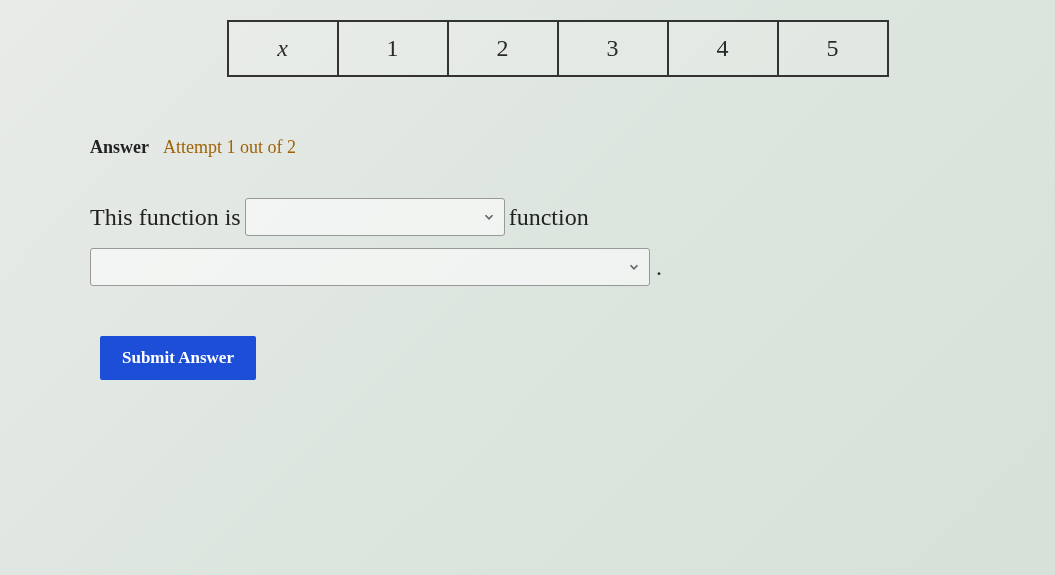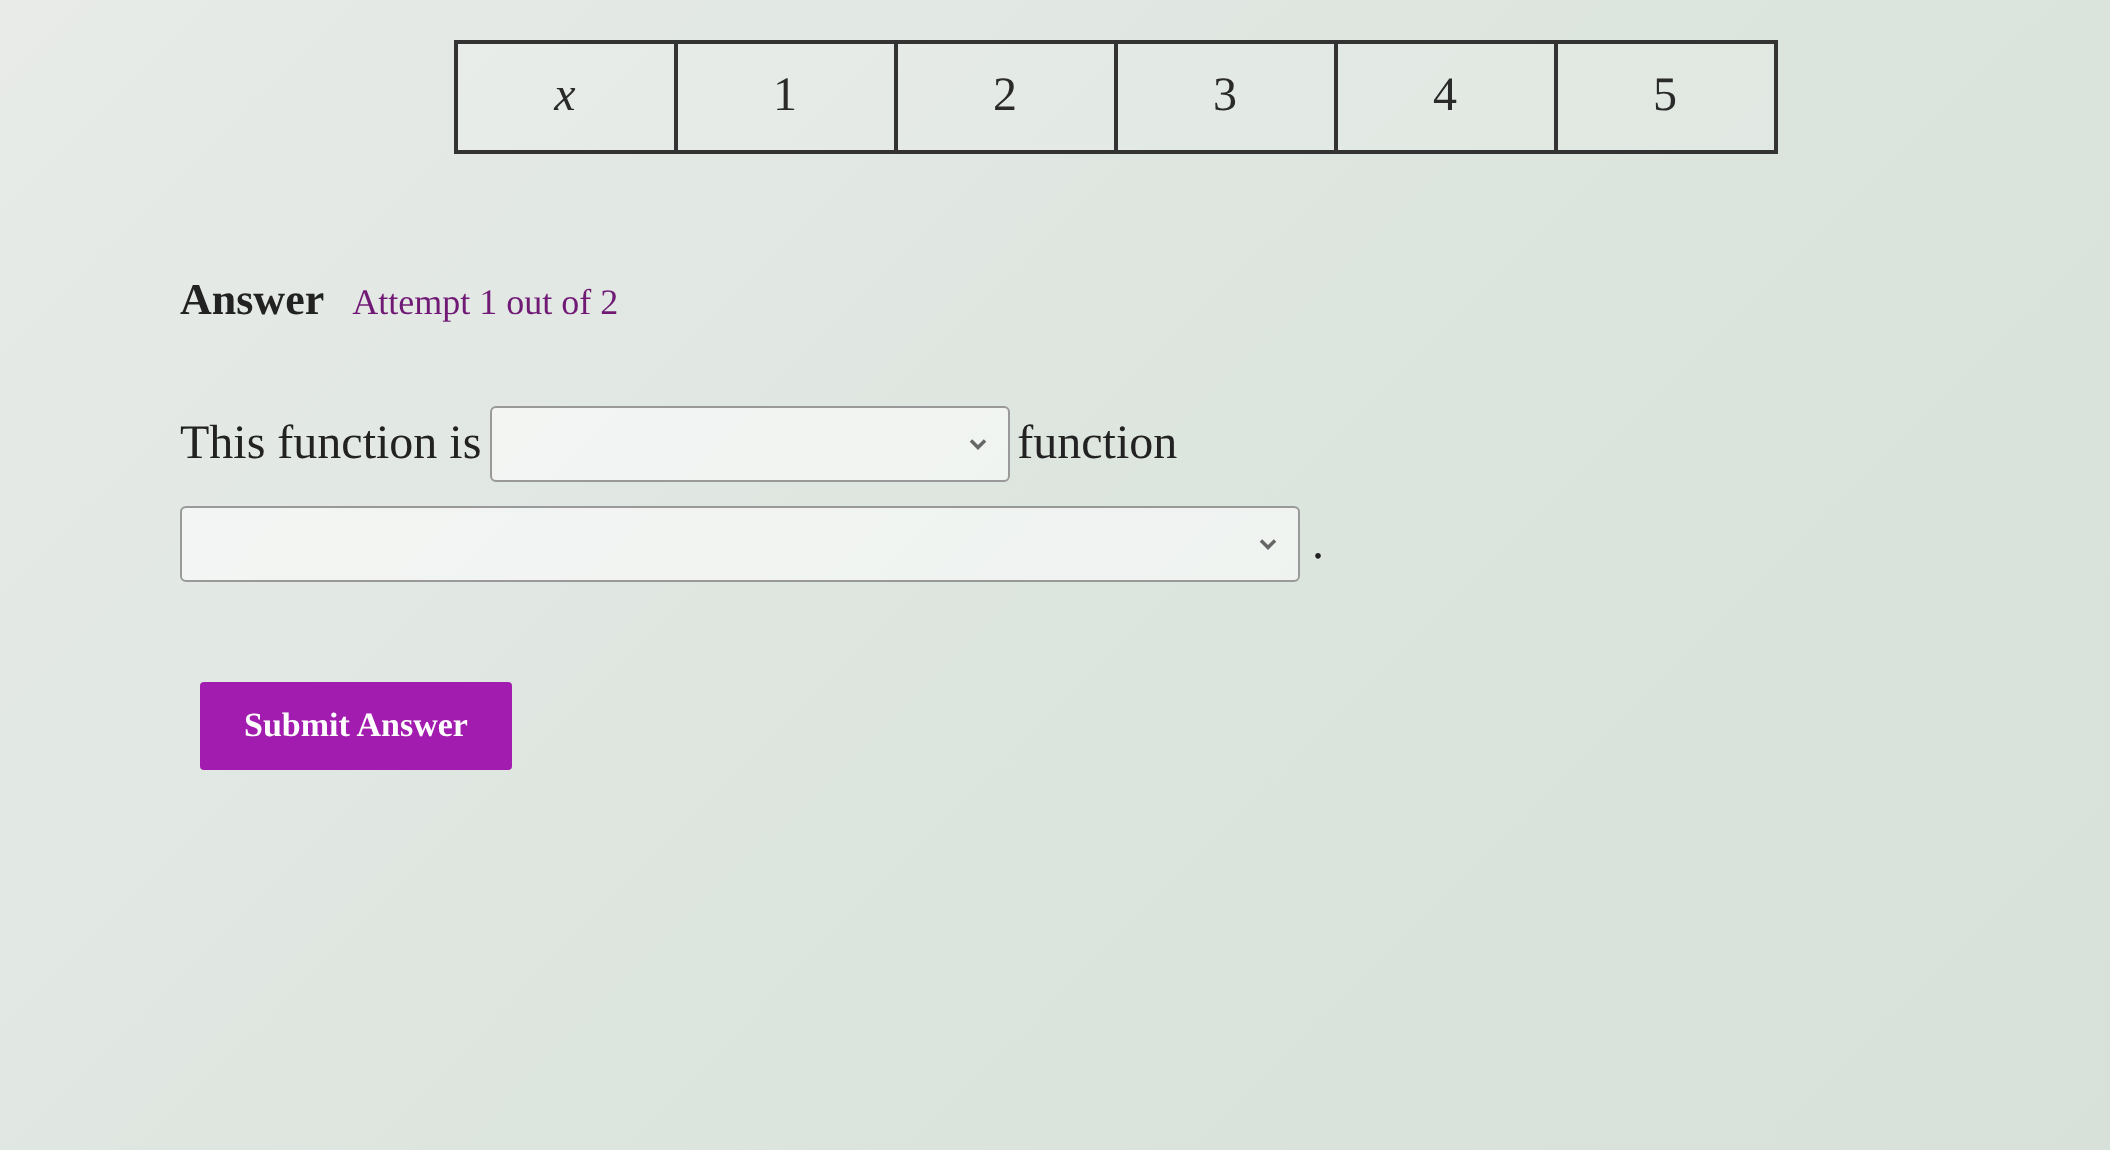--- a/index.html
+++ b/index.html
@@ -39,26 +39,26 @@
     }
     .answer-line {
       display: flex;
       align-items: baseline;
       gap: 14px;
       margin-bottom: 40px;
       margin-left: 10px;
     }
     .answer-label {
       font-weight: bold;
-      font-size: 22px;
+      font-size: 18px;
       color: #222;
     }
     .attempt-text {
       font-size: 18px;
-      color: #701a75;
+      color: #a16207;
     }
     .sentence-row {
       display: flex;
       align-items: center;
       gap: 4px;
       margin-bottom: 12px;
       margin-left: 10px;
     }
     .sentence-text {
       font-size: 24px;
@@ -90,21 +90,21 @@
     .chevron {
       width: 14px;
       height: 14px;
       display: inline-block;
     }
     .period {
       font-size: 24px;
       color: #222;
     }
     .submit-btn {
-      background: #a21caf;
+      background: #1d4ed8;
       color: #fff;
       border: none;
       padding: 12px 22px;
       font-size: 17px;
       font-weight: bold;
       font-family: inherit;
       cursor: pointer;
       margin-left: 20px;
       border-radius: 2px;
     }

